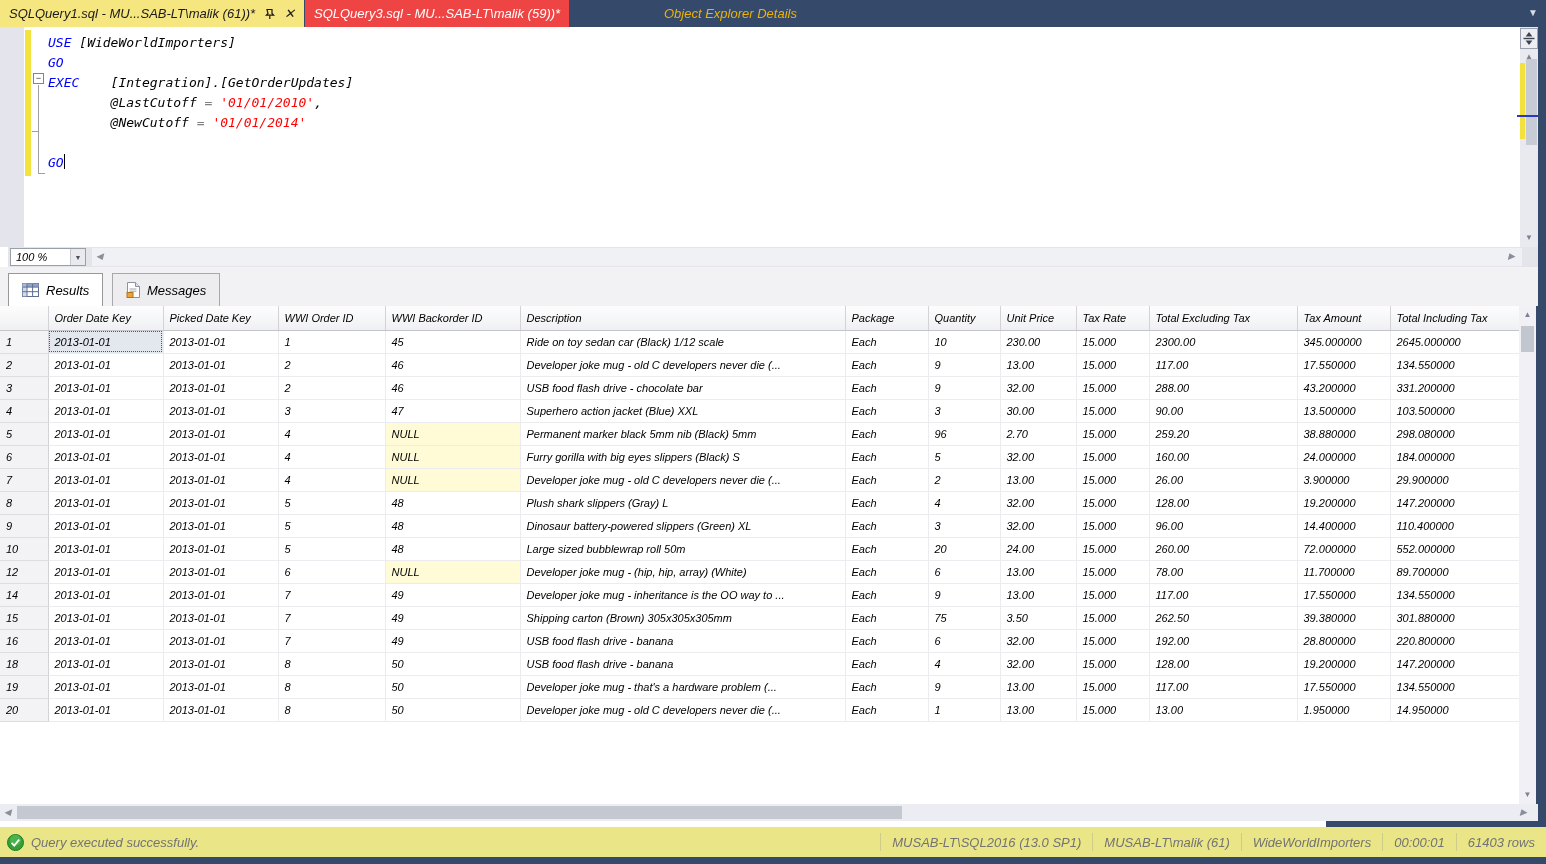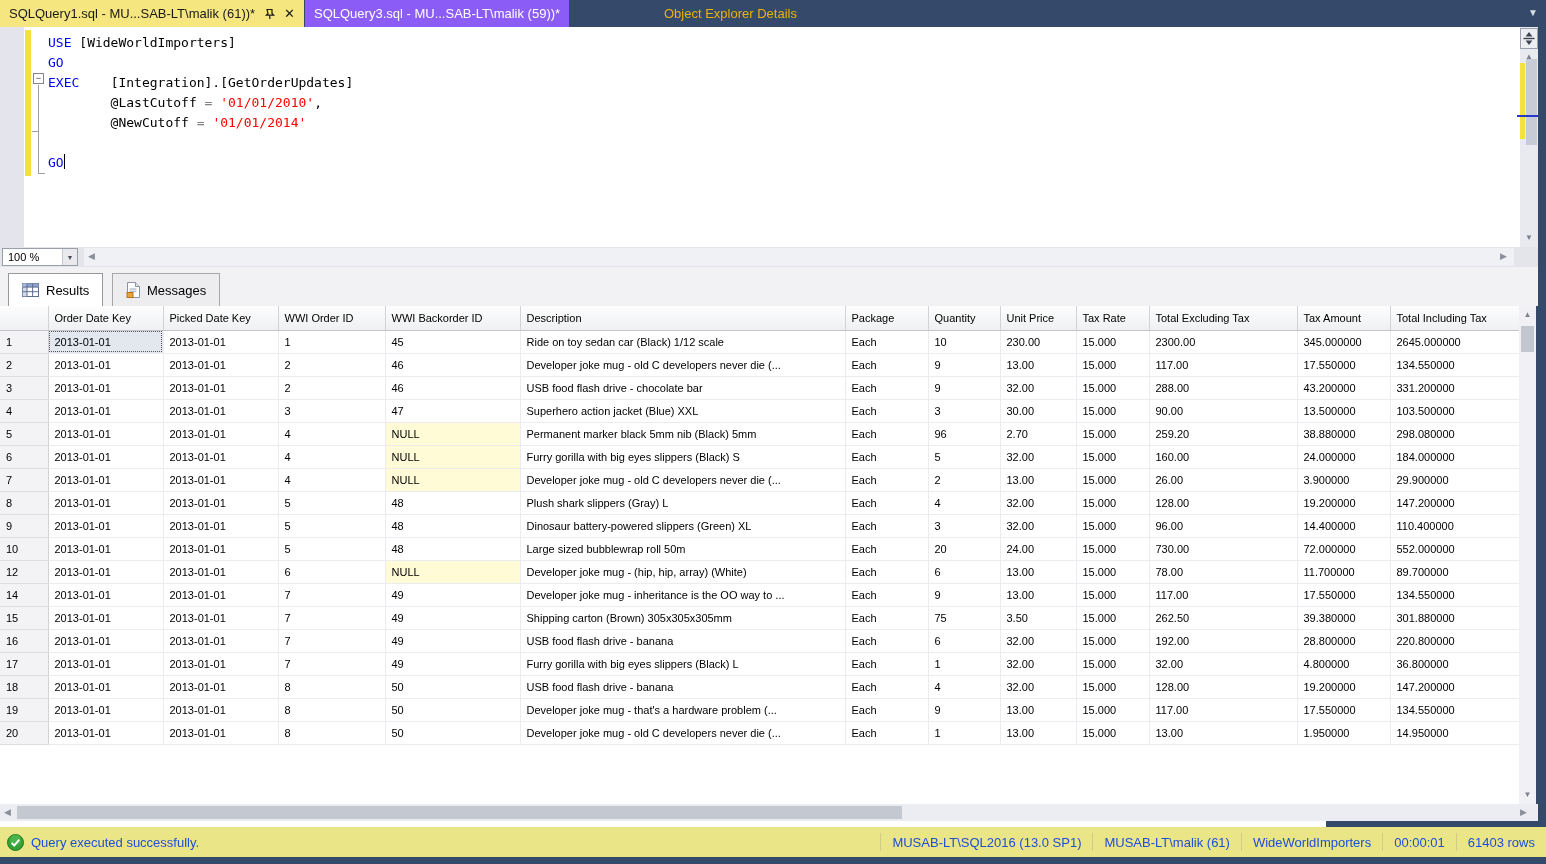--- a/index.html
+++ b/index.html
@@ -1,25 +1,25 @@
 <!DOCTYPE html>
 <html><head>
 <meta charset="utf-8">
 <style>
   * { margin:0; padding:0; box-sizing:border-box; }
   html,body { width:1546px; height:864px; overflow:hidden; background:#35496a;
               font-family:"Liberation Sans", sans-serif; }
-  #app { position:relative; width:1326px; height:864px; background:#ffffff; }
+  #app { position:relative; width:1326px; height:864px; background:#ffffff;font-style:italic; }
 
   
   #tabbar { position:absolute; top:0; left:0; width:1546px; height:27px;
             background:#35496a; display:flex; align-items:stretch; }
   .doc-tab { display:flex; align-items:center; padding:0 9px; font-size:13px; cursor:default; }
   .doc-tab.active { background:#f6e67f; color:#1a1a1a; }
-  .doc-tab.inactive { background:#8b5cf6; color:#ffffff; margin-left:1px; }
+  .doc-tab.inactive { background:#ef4444; color:#ffffff; margin-left:1px; }
   .doc-tab.plain { background:transparent; color:#eab308; position:absolute; left:655px; top:0; height:27px; }
   .tab-pin { margin-left:10px; display:inline-flex; }
   .tab-close { margin-left:8px; font-size:13px; line-height:13px; color:#1a1a1a; }
   #tab-list-arrow { position:absolute; right:8px; top:7px; color:#d7dce5; font-size:10px; }
 
   
   #editor { position:absolute; top:27px; left:0; width:1538px; height:220px; background:#ffffff; }
   #indicator-margin { position:absolute; left:0; top:0; width:24px; height:220px; background:#e4e5ec; }
   #change-bar { position:absolute; left:25px; top:3px; width:6px; height:146px; background:#f3e13d; }
   #fold-box { position:absolute; left:33px; top:46px; width:11px; height:11px; background:#ffffff;
@@ -34,21 +34,21 @@
   
   #ed-vscroll { position:absolute; left:1520px; top:27px; width:18px; height:220px; background:#e9eaef; }
   #split-handle { position:absolute; left:0px; top:1px; width:18px; height:21px; background:#edeef3;
                   border:1px solid #9aa0ac; display:flex; flex-direction:column; align-items:center; justify-content:center; }
   .sb-arrow { position:absolute; left:0; width:18px; text-align:center; color:#7c8291; font-size:8px; }
   #ed-annot-yellow { position:absolute; left:0; top:36px; width:5px; height:76px; background:#f3e13d; }
   #ed-thumb { position:absolute; left:6px; top:32px; width:11px; height:86px; background:#c7cbd6; }
   #ed-caret-line { position:absolute; left:-3px; top:88px; width:24px; height:2px; background:#2538c8; }
 
   
-  #ed-bottom { position:absolute; top:247px; left:0; width:1538px; height:20px; background:#e4e5ea; }
+  #ed-bottom { position:absolute; top:247px; left:8px; width:1538px; height:20px; background:#e4e5ea; }
   #zoom-combo { position:absolute; left:2px; top:1px; width:76px; height:18px; background:#ffffff;
                 border:1px solid #9aa0a8; font-size:11px; display:flex; align-items:center; }
   #zoom-combo .zc-label { flex:1; padding-left:5px; color:#000; }
   #zoom-combo .zc-btn { width:15px; height:100%; background:#e9e9ee; border-left:1px solid #c5c8cf;
                         font-size:7px; color:#4a4f5a; display:flex; align-items:center; justify-content:center; }
   #ed-hscroll-track { position:absolute; left:84px; top:1px; width:1430px; height:18px; background:#f0f1f5; }
   .h-arrow { position:absolute; top:4px; color:#8a8f9a; font-size:9px; }
 
   
   #results-strip { position:absolute; top:267px; left:0; width:1538px; height:39px; background:#f2f2f5; }
@@ -71,21 +71,21 @@
   #grid td.focused { background:#e3e7ee; outline:1px dotted #555; outline-offset:-2px; }
 
   
   #grid-vscroll { position:absolute; left:1519px; top:306px; width:17px; height:498px; background:#f1f1f5; }
   #gv-thumb { position:absolute; left:2px; top:20px; width:13px; height:26px; background:#c2c6cf; }
   #grid-hscroll { position:absolute; left:0; top:804px; width:1538px; height:17px; background:#eceDF2; }
   #gh-thumb { position:absolute; left:17px; top:2px; width:885px; height:13px; background:#c4c8d1; }
 
   
   #statusbar { position:absolute; top:827px; left:0; width:1546px; height:30px; background:#eae687;
-               display:flex; align-items:center; font-size:13px; color:#1d4ed8; }
+               display:flex; align-items:center; font-size:13px; color:#737373; }
   #status-msg { display:flex; align-items:center; gap:7px; padding-left:7px; flex:1; }
   .seg { padding:0 11px; border-left:1px solid #cfcb8a; height:18px; display:flex; align-items:center; }
   #bottom-strip { position:absolute; top:857px; left:0; width:1546px; height:7px; background:#35496a; }
   #right-border { position:absolute; top:27px; left:1538px; width:8px; height:800px; background:#35496a; }
 </style>
 </head>
 <body>
 
 <div id="app">
 
@@ -343,21 +343,21 @@
             <th>10</th>
             <td>2013-01-01</td>
             <td>2013-01-01</td>
             <td>5</td>
             <td>48</td>
             <td>Large sized bubblewrap roll 50m</td>
             <td>Each</td>
             <td>20</td>
             <td>24.00</td>
             <td>15.000</td>
-            <td>730.00</td>
+            <td>260.00</td>
             <td>72.000000</td>
             <td>552.000000</td>
           </tr>
           <tr>
             <th>12</th>
             <td>2013-01-01</td>
             <td>2013-01-01</td>
             <td>6</td>
             <td class="null-cell">NULL</td>
             <td>Developer joke mug - (hip, hip, array) (White)</td>
@@ -406,35 +406,20 @@
             <td>7</td>
             <td>49</td>
             <td>USB food flash drive - banana</td>
             <td>Each</td>
             <td>6</td>
             <td>32.00</td>
             <td>15.000</td>
             <td>192.00</td>
             <td>28.800000</td>
             <td>220.800000</td>
-          </tr>
-          <tr>
-            <th>17</th>
-            <td>2013-01-01</td>
-            <td>2013-01-01</td>
-            <td>7</td>
-            <td>49</td>
-            <td>Furry gorilla with big eyes slippers (Black) L</td>
-            <td>Each</td>
-            <td>1</td>
-            <td>32.00</td>
-            <td>15.000</td>
-            <td>32.00</td>
-            <td>4.800000</td>
-            <td>36.800000</td>
           </tr>
           <tr>
             <th>18</th>
             <td>2013-01-01</td>
             <td>2013-01-01</td>
             <td>8</td>
             <td>50</td>
             <td>USB food flash drive - banana</td>
             <td>Each</td>
             <td>4</td>

